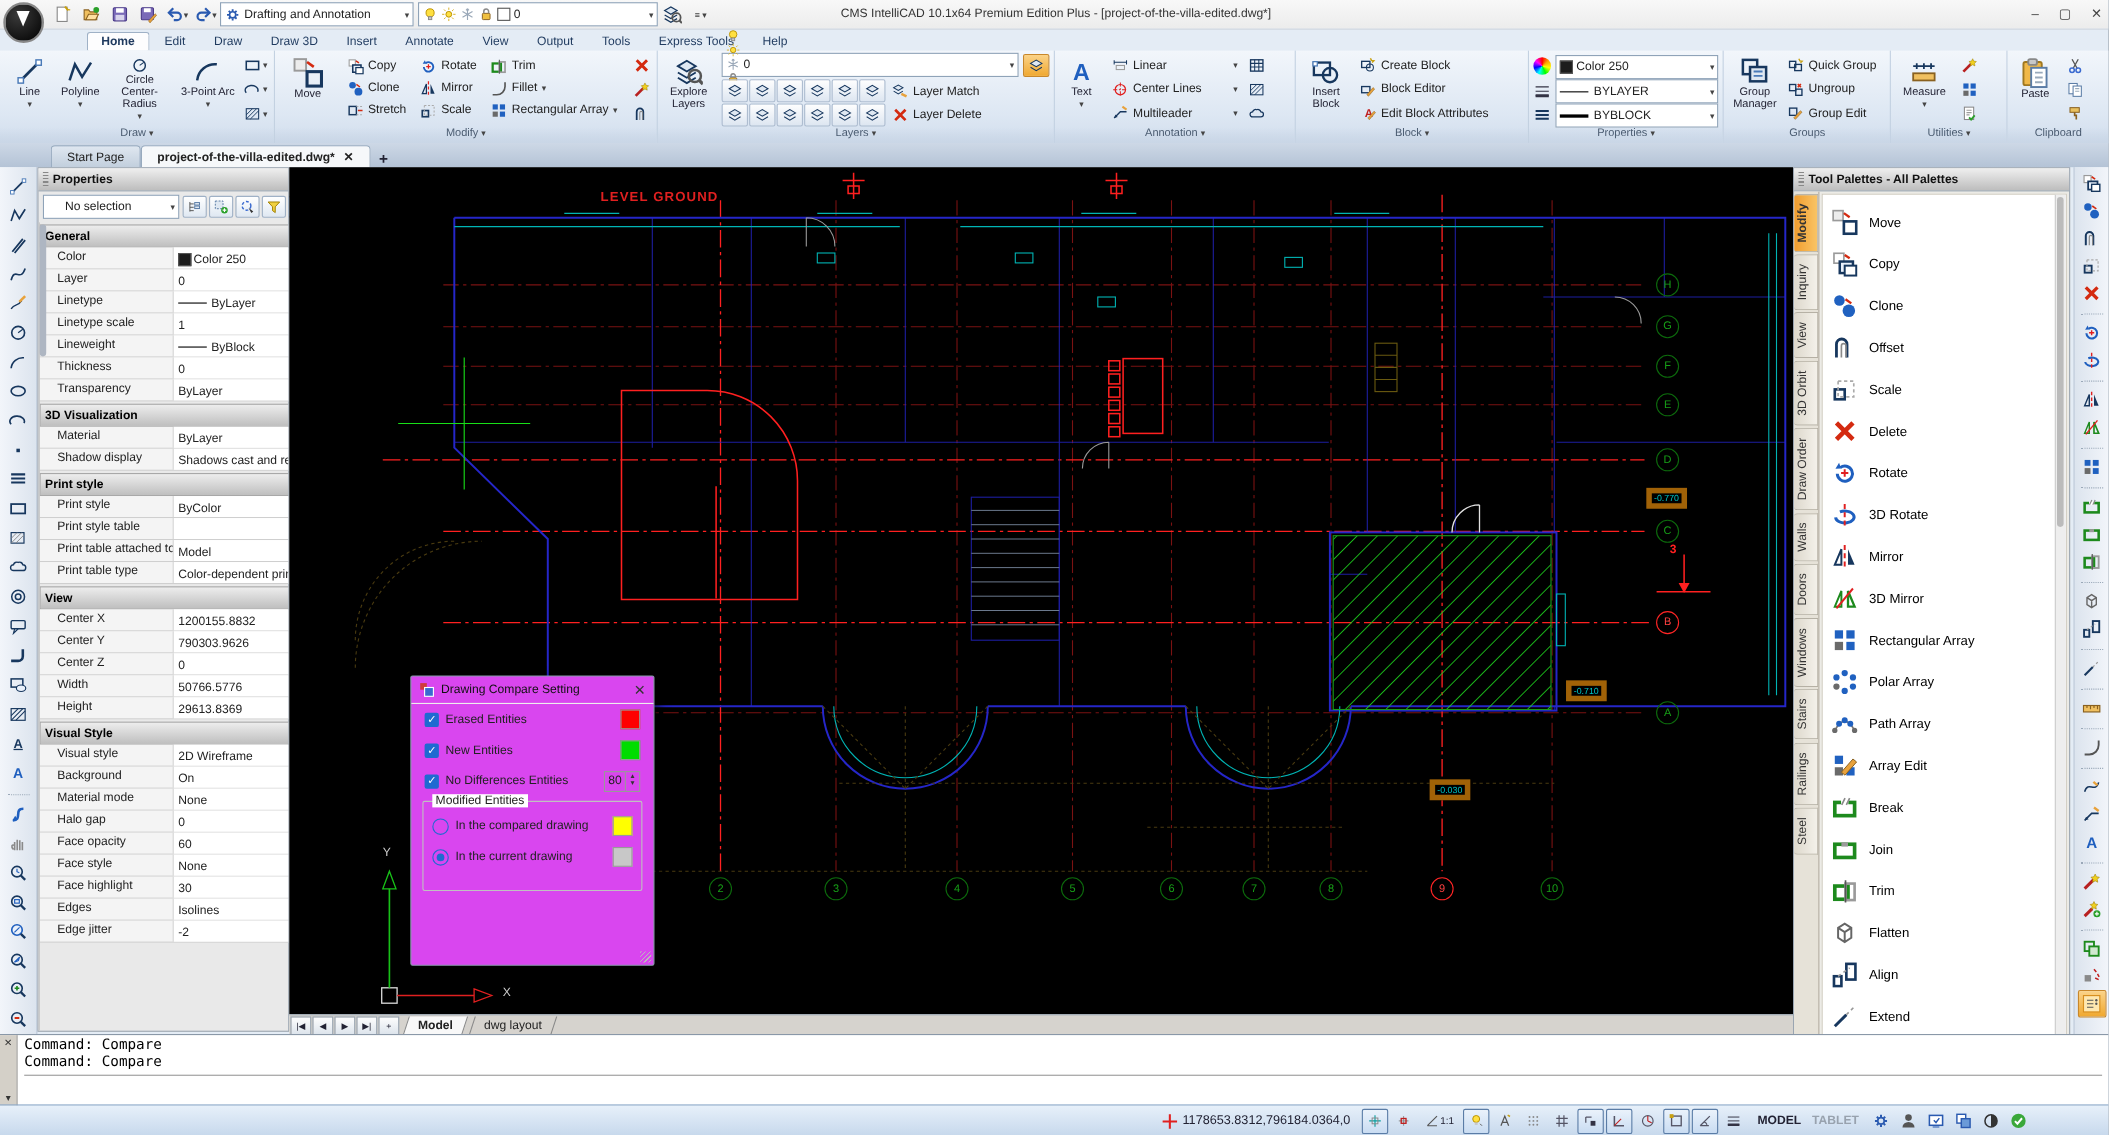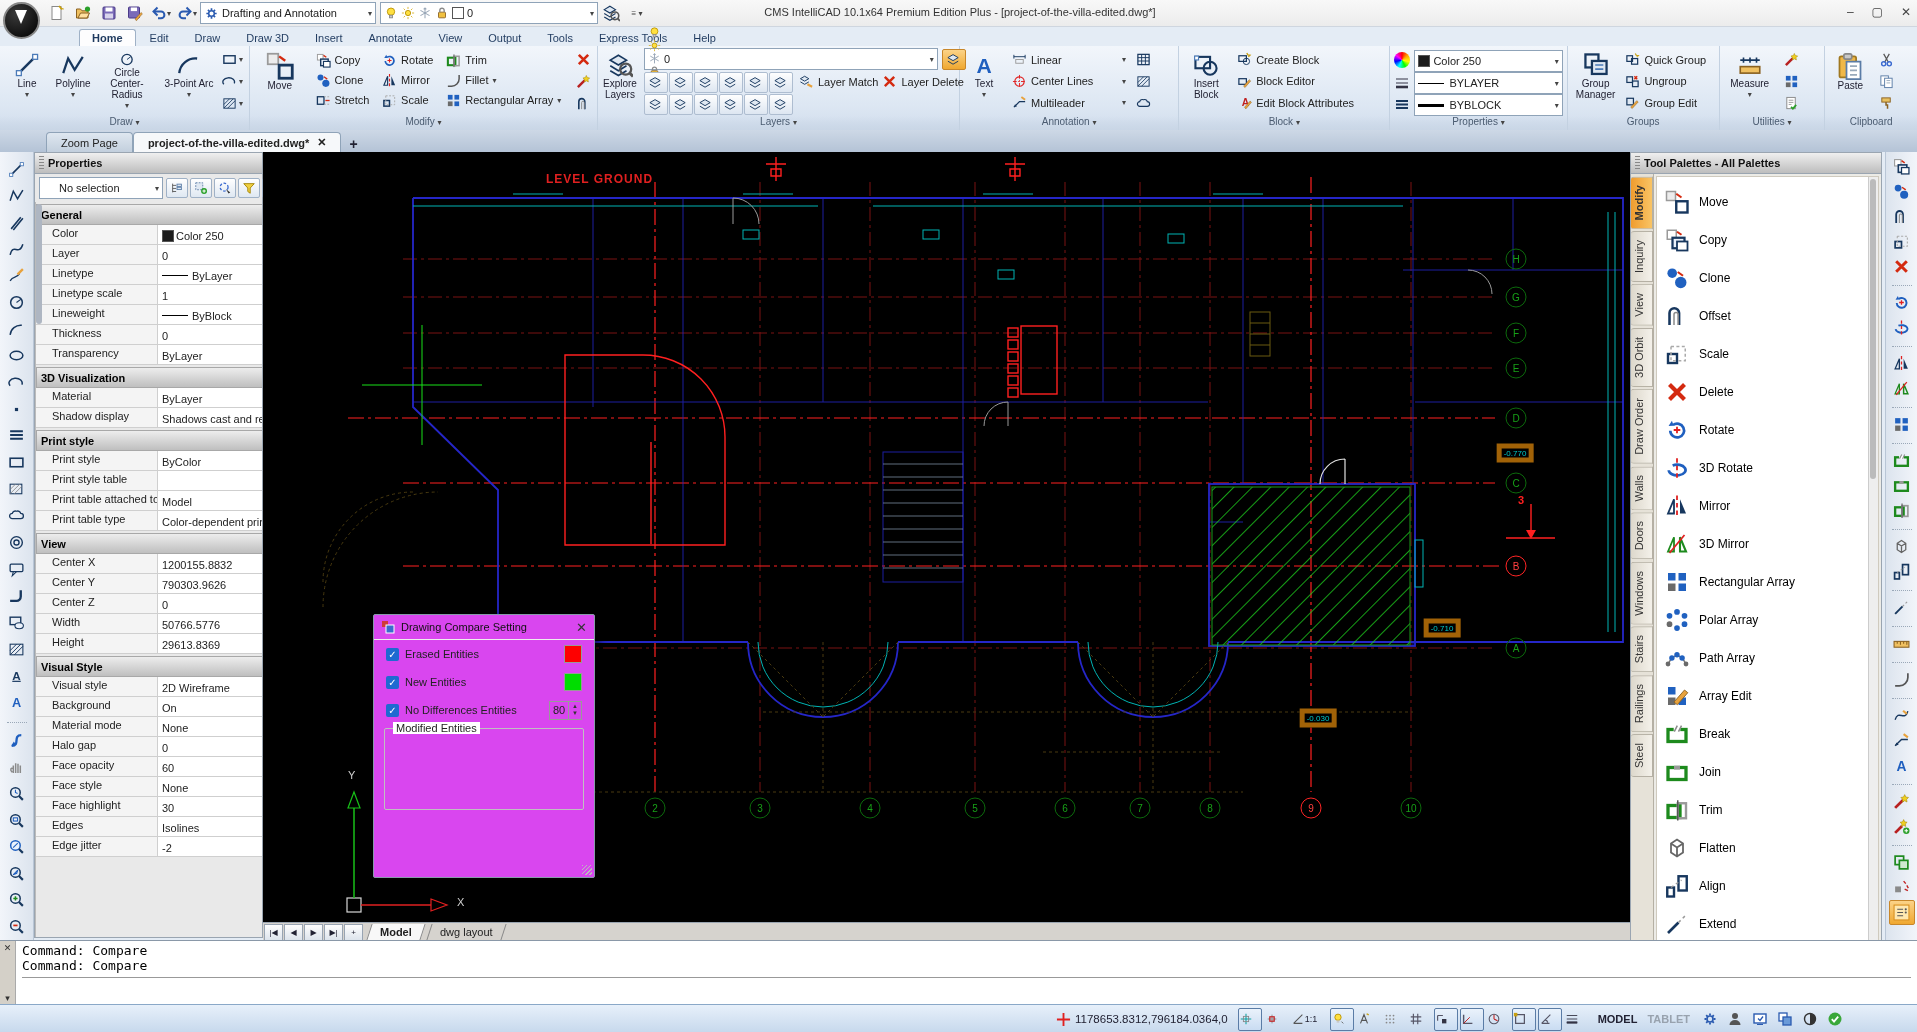--- a/index.html
+++ b/index.html
@@ -106,21 +106,21 @@
   .rtbi{width:24px;height:23px;display:flex;align-items:center;justify-content:center;border:1px solid transparent;border-radius:2px;}
   .rtbi.hl{border:1px solid #c8872a;}
   
   #cmd{left:0;top:940px;width:1917px;height:64px;background:#fff;border-top:1px solid #8a98a8;display:flex;}
   #cmdgut{width:15px;background:#d4d0c8;border-right:1px solid #aaa;display:flex;flex-direction:column;justify-content:space-between;align-items:center;padding:2px 0;color:#333;font-size:9px;}
   #cmdtxt{flex:1;font-family:"DejaVu Sans Mono",monospace;font-size:13px;color:#000;padding:2px 6px;}
   #cmdtxt .in{border-top:1px solid #999;margin-top:4px;height:18px;}
   
   #status{left:0;top:1004px;width:1917px;height:28px;background:linear-gradient(#e7f0fa,#c6d8ec);border-top:1px solid #8aa8c8;display:flex;align-items:center;font-size:11px;color:#223;}
   #coords{display:flex;align-items:center;gap:4px;margin-left:1056px;font-size:11.5px;}
-  .stgl{width:22px;height:21px;border:1px solid transparent;display:flex;align-items:center;margin-left:2px;border-radius:2px;}
+  .stgl{width:22px;height:21px;border:1px solid transparent;display:flex;align-items:center;justify-content:center;margin-left:2px;border-radius:2px;}
   .stgl.on{border-color:#5a7ca6;background:linear-gradient(#eaf2fb,#c9dcf2);}
   .stxt{font-weight:bold;margin-left:10px;}
   .stxt.dis{color:#98a2ae;font-weight:bold;}
   .car{font-size:8px;color:#444;}
 </style>
 </head>
 <body>
 
 <div id="app">
 
@@ -517,21 +517,21 @@
                     <path d="M2,9.8 l5.5,3.2 5.5,-3.2" fill="none" stroke="#17375e"></path>
                   </svg>
                 </div>
                 <div class="laybtn">
                   <svg width="15" height="15" viewBox="0 0 16 16">
                     <path d="M2,6 l5.5,-3.2 5.5,3.2 -5.5,3.2 z" fill="#dfe8f2" stroke="#17375e"></path>
                     <path d="M2,9.8 l5.5,3.2 5.5,-3.2" fill="none" stroke="#17375e"></path>
                   </svg>
                 </div>
               </div>
-            <div id="laytexts" style="display:flex;flex-direction:row;justify-content:space-around">
+            <div id="laytexts" style="display:flex;flex-direction:column;justify-content:space-around">
                 <div class="mitem">
                   <svg width="15" height="15" viewBox="0 0 16 16">
                     <path d="M1.5,5 l4.5,-2.6 4.5,2.6 -4.5,2.6 z" fill="#dfe8f2" stroke="#17375e"></path>
                     <path d="M1.5,8.4 l4.5,2.6 4.5,-2.6" fill="none" stroke="#17375e"></path>
                     <path d="M9,11 l5,2.5" stroke="#e8a23c" stroke-width="2.4"></path>
                   </svg>
                   <span>Layer Match</span>
                 </div>
                 <div class="mitem">
                   <svg width="15" height="15" viewBox="0 0 16 16">
@@ -795,21 +795,21 @@
               </svg>
             </div>
           </div>
       </div>
       <div class="glabel"><span>Clipboard</span></div>
     </div>
   </div>
 
   <div id="doctabs" class="abs">
       <div class="dtab">
-        <span>Zoom Page</span>
+        <span>Start Page</span>
       </div>
       <div class="dtab active">
         <span>project-of-the-villa-edited.dwg*</span>
         <span style="font-weight:bold">✕</span>
       </div>
       <div class="dplus">+</div>
     </div>
 
   <div id="ltb" class="abs">
       <div class="ltbi">
@@ -1755,20 +1755,32 @@
             <span class="v">80</span>
             <span class="ar">
               <span>▲</span>
               <span>▼</span>
             </span>
           </span>
         </div>
       </div>
     <div id="mgroup">
       <span class="gt">Modified Entities</span>
+      <div id="dlgradios">
+          <div class="rbrow">
+            <span class="rb"></span>
+            <span>In the compared drawing</span>
+            <span class="swatchbtn" style="background: rgb(255, 255, 0);"></span>
+          </div>
+          <div class="rbrow">
+            <span class="rb sel"></span>
+            <span>In the current drawing</span>
+            <span class="swatchbtn" style="background: rgb(200, 200, 200);"></span>
+          </div>
+        </div>
     </div>
     <div id="dlggrip"></div>
   </div>
 
   <div id="cmd" class="abs">
     <div id="cmdgut">
       <span>✕</span>
       <span>▾</span>
     </div>
     <div id="cmdtxt">

